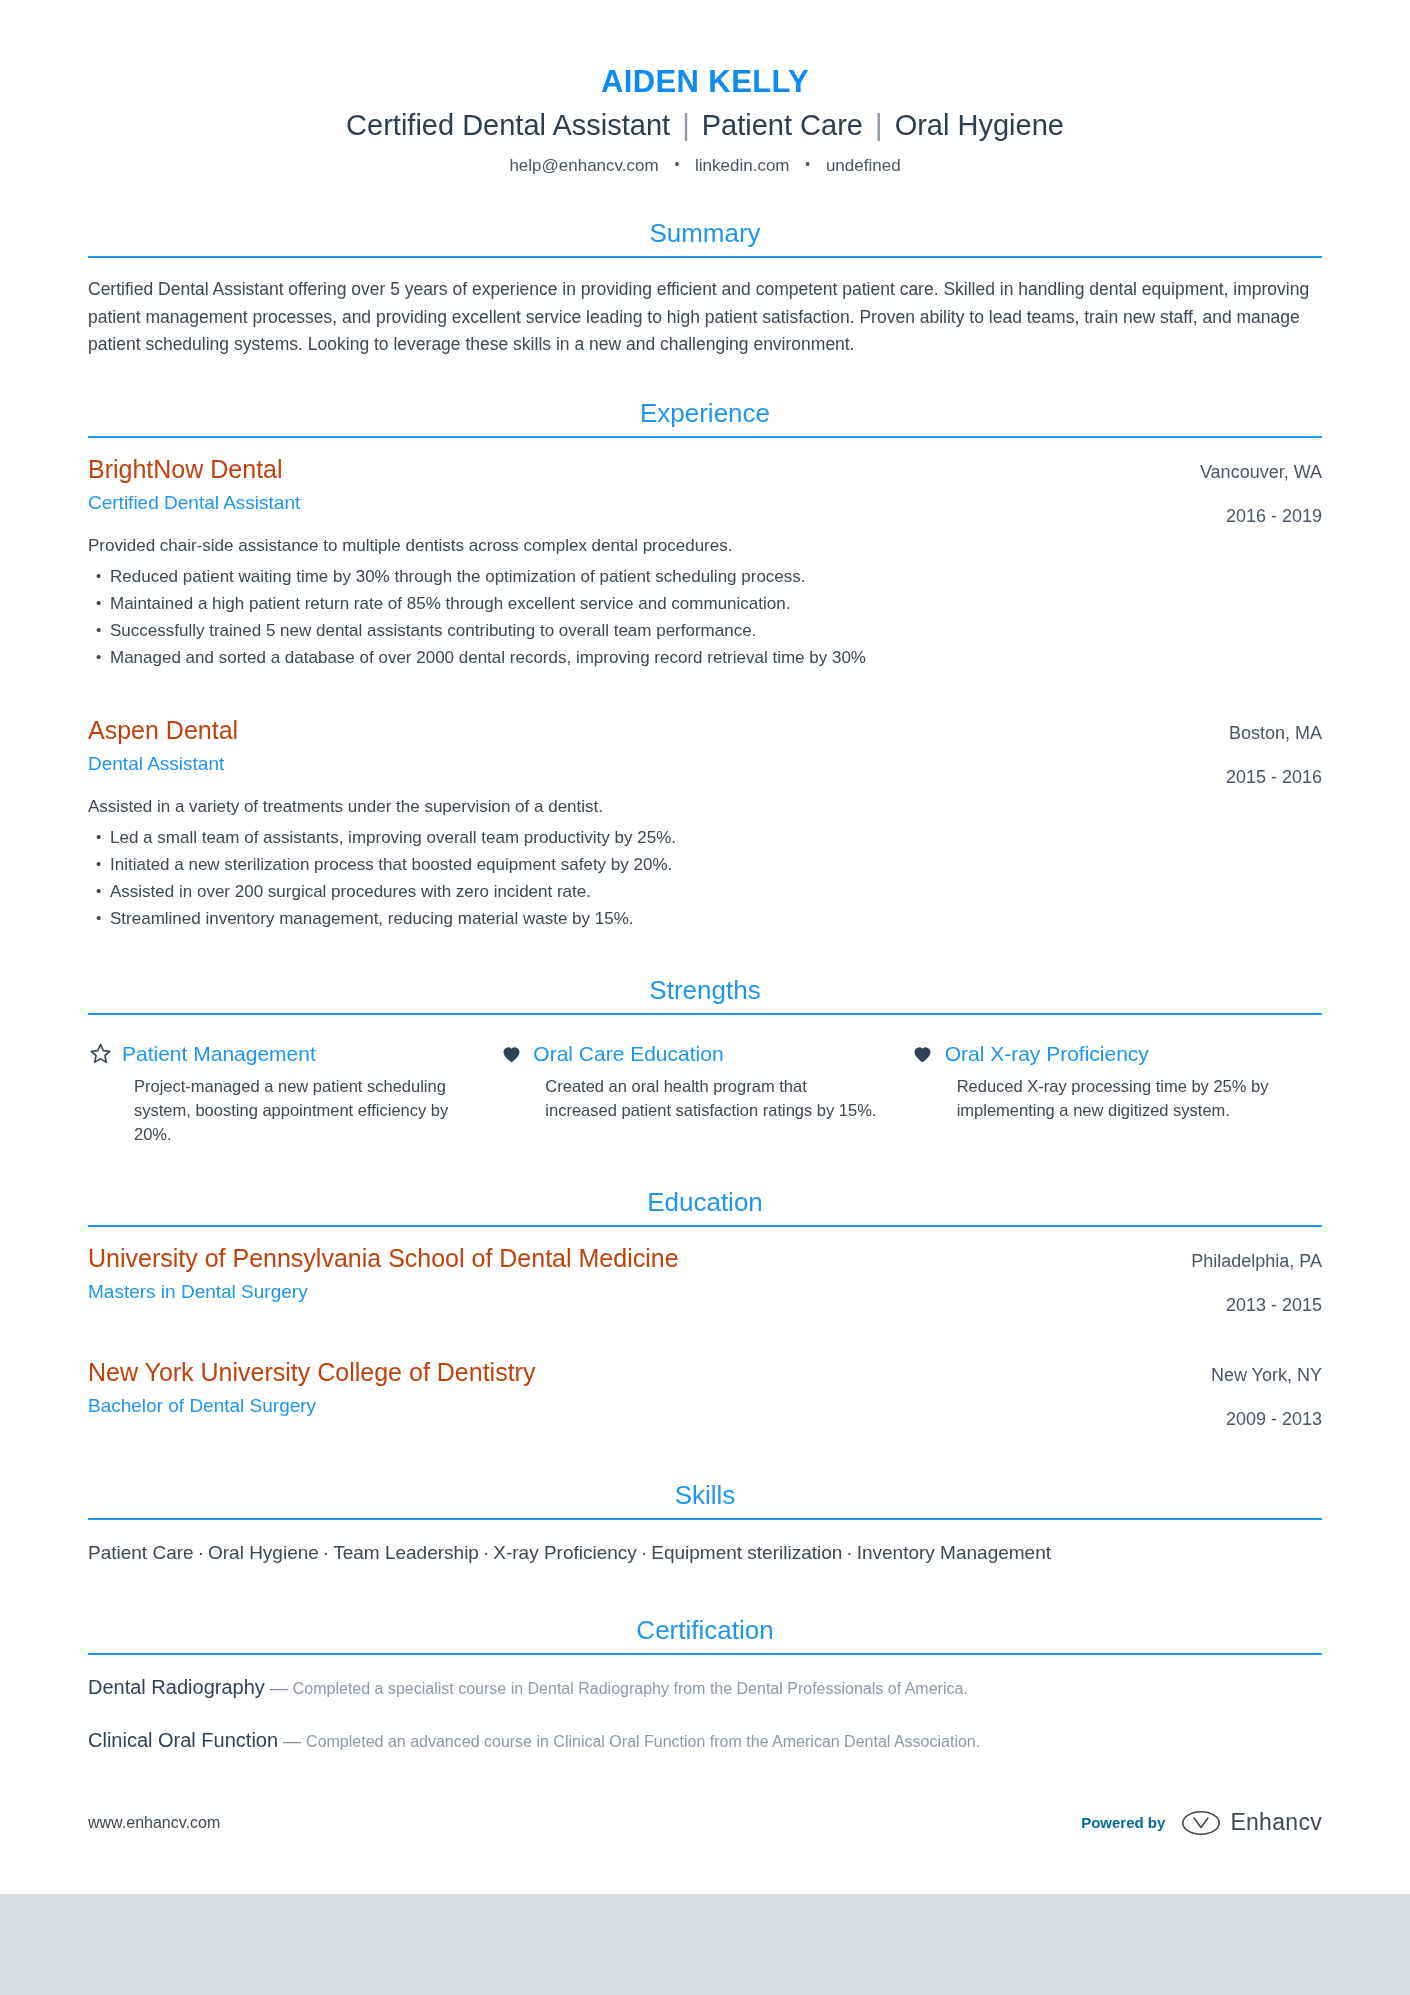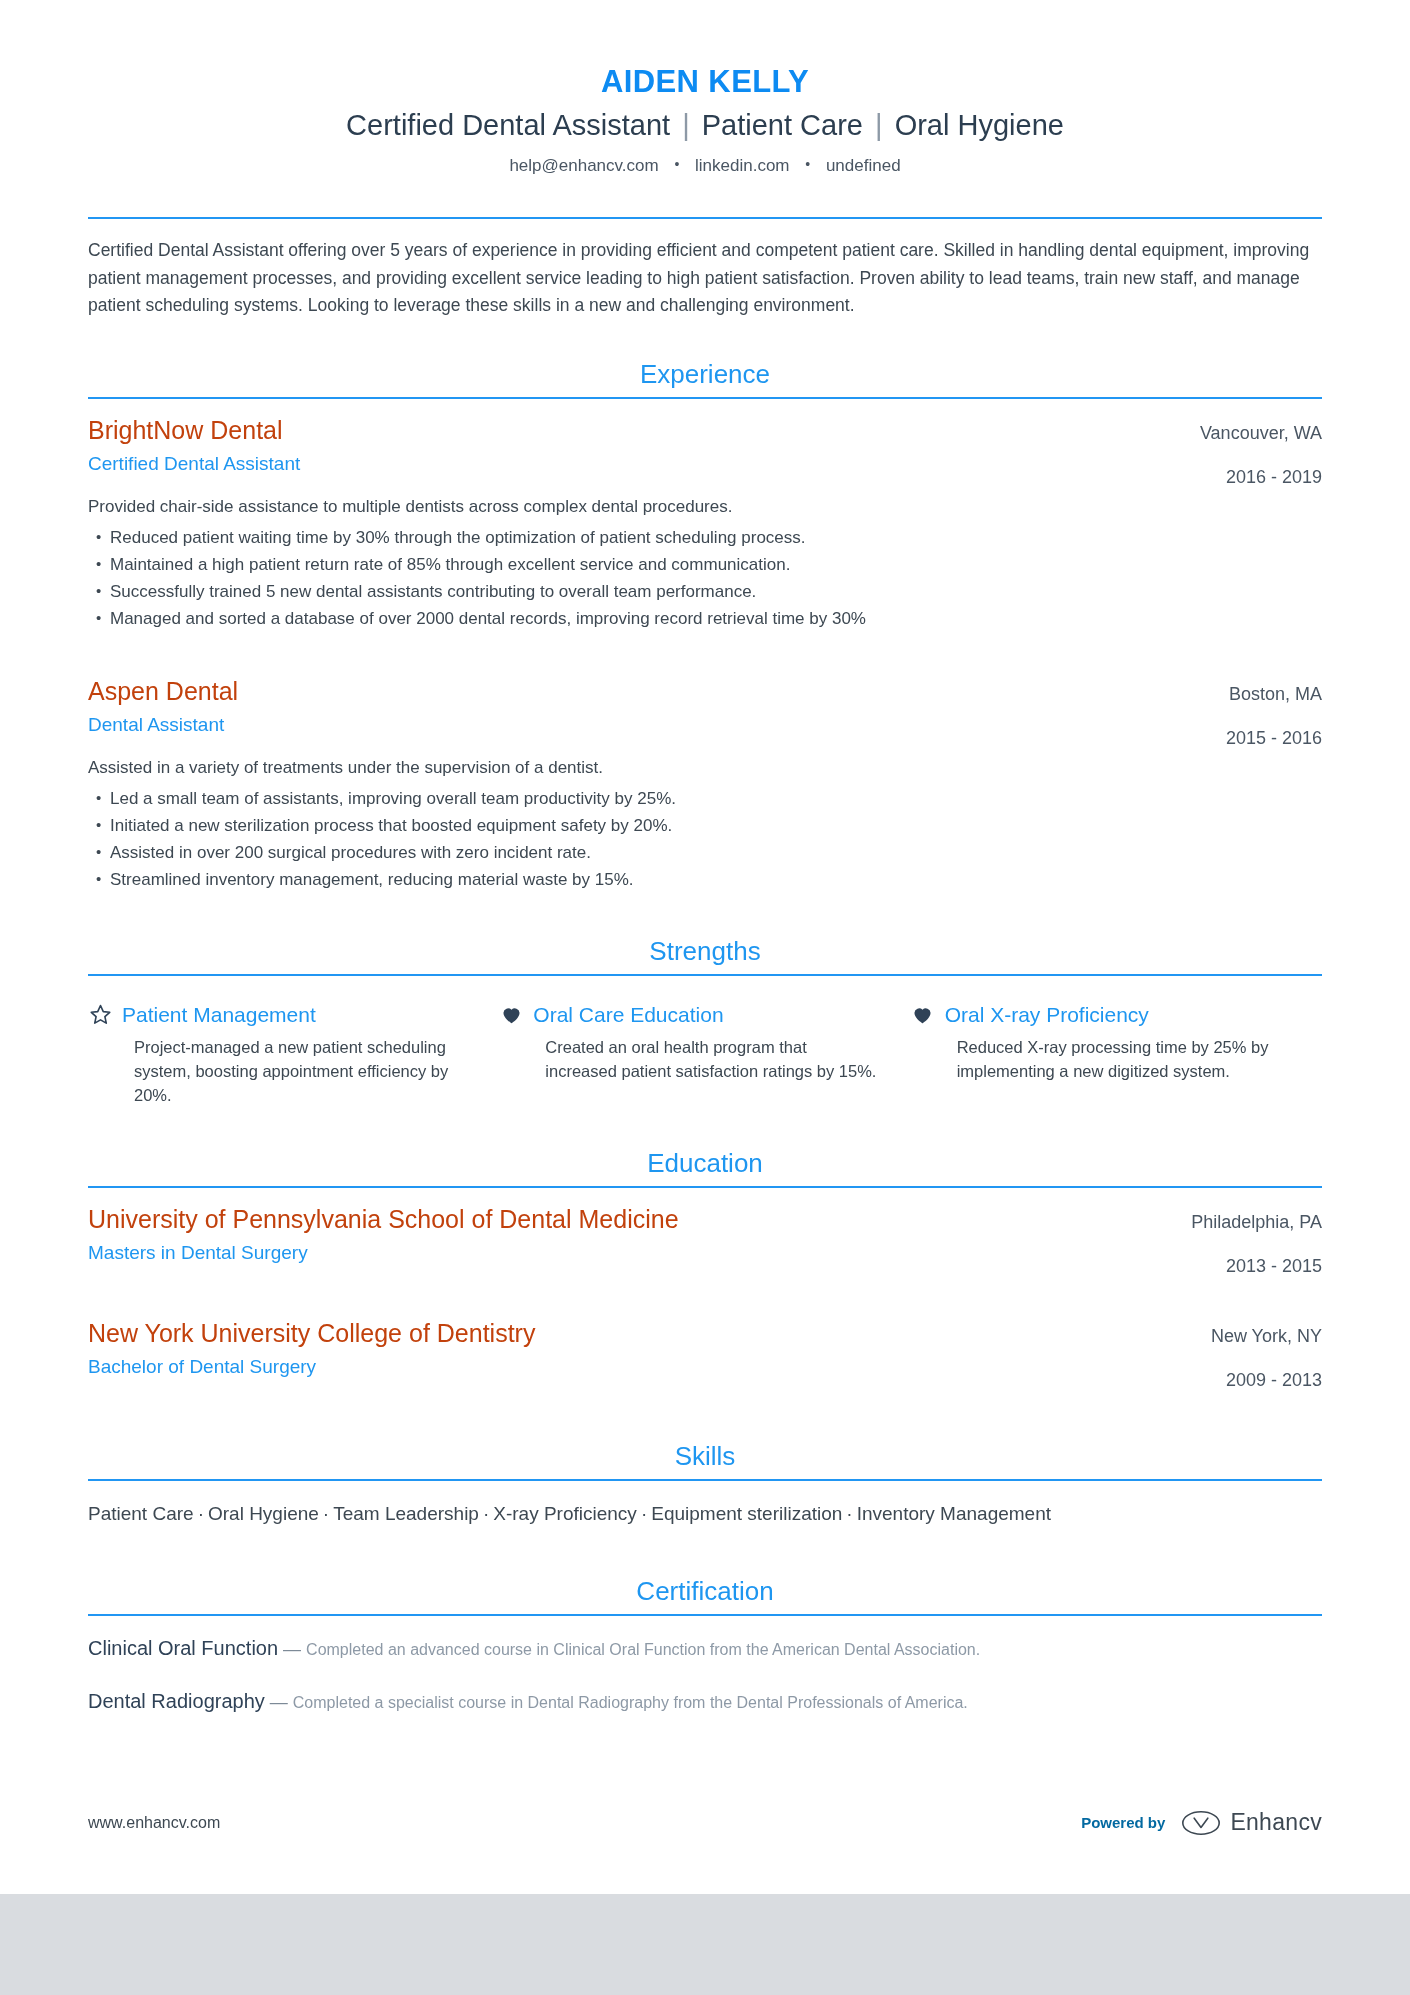--- a/index.html
+++ b/index.html
@@ -269,20 +269,21 @@
       <div class="hdr-contact">
         <span>help@enhancv.com</span>
         <span class="sep">•</span>
         <span>linkedin.com</span>
         <span class="sep">•</span>
         <span>undefined</span>
       </div>
     </div>
 
     <div class="section" style="margin-top:40px;">
+      <div class="sec-title">Summary</div>
       <div class="sec-rule"></div>
       <div class="sec-body">
         <div class="summary-text">Certified Dental Assistant offering over 5 years of experience in providing efficient and competent patient care. Skilled in handling dental equipment, improving patient management processes, and providing excellent service leading to high patient satisfaction. Proven ability to lead teams, train new staff, and manage patient scheduling systems. Looking to leverage these skills in a new and challenging environment.</div>
       </div>
     </div>
 
     <div class="section" style="margin-top:38px;">
       <div class="sec-title">Experience</div>
       <div class="sec-rule"></div>
       <div class="sec-body" style="padding-top:14px;">
@@ -423,25 +424,25 @@
         </div>
       </div>
     </div>
 
     <div class="section" style="margin-top:44px;">
       <div class="sec-title">Certification</div>
       <div class="sec-rule"></div>
       <div class="sec-body" style="padding-top:18px;">
 
         <div class="cert-item">
+          <span class="cert-name">Dental Radiography</span><span class="cert-dash">—</span><span class="cert-desc">Completed a specialist course in Dental Radiography from the Dental Professionals of America.</span>
+        </div>
+
+        <div class="cert-item">
           <span class="cert-name">Clinical Oral Function</span><span class="cert-dash">—</span><span class="cert-desc">Completed an advanced course in Clinical Oral Function from the American Dental Association.</span>
-        </div>
-
-        <div class="cert-item">
-          <span class="cert-name">Dental Radiography</span><span class="cert-dash">—</span><span class="cert-desc">Completed a specialist course in Dental Radiography from the Dental Professionals of America.</span>
         </div>
 
       </div>
     </div>
 
   </div>
 
   <div class="footer">
     <div class="footer-url">www.enhancv.com</div>
     <div class="footer-brand">

